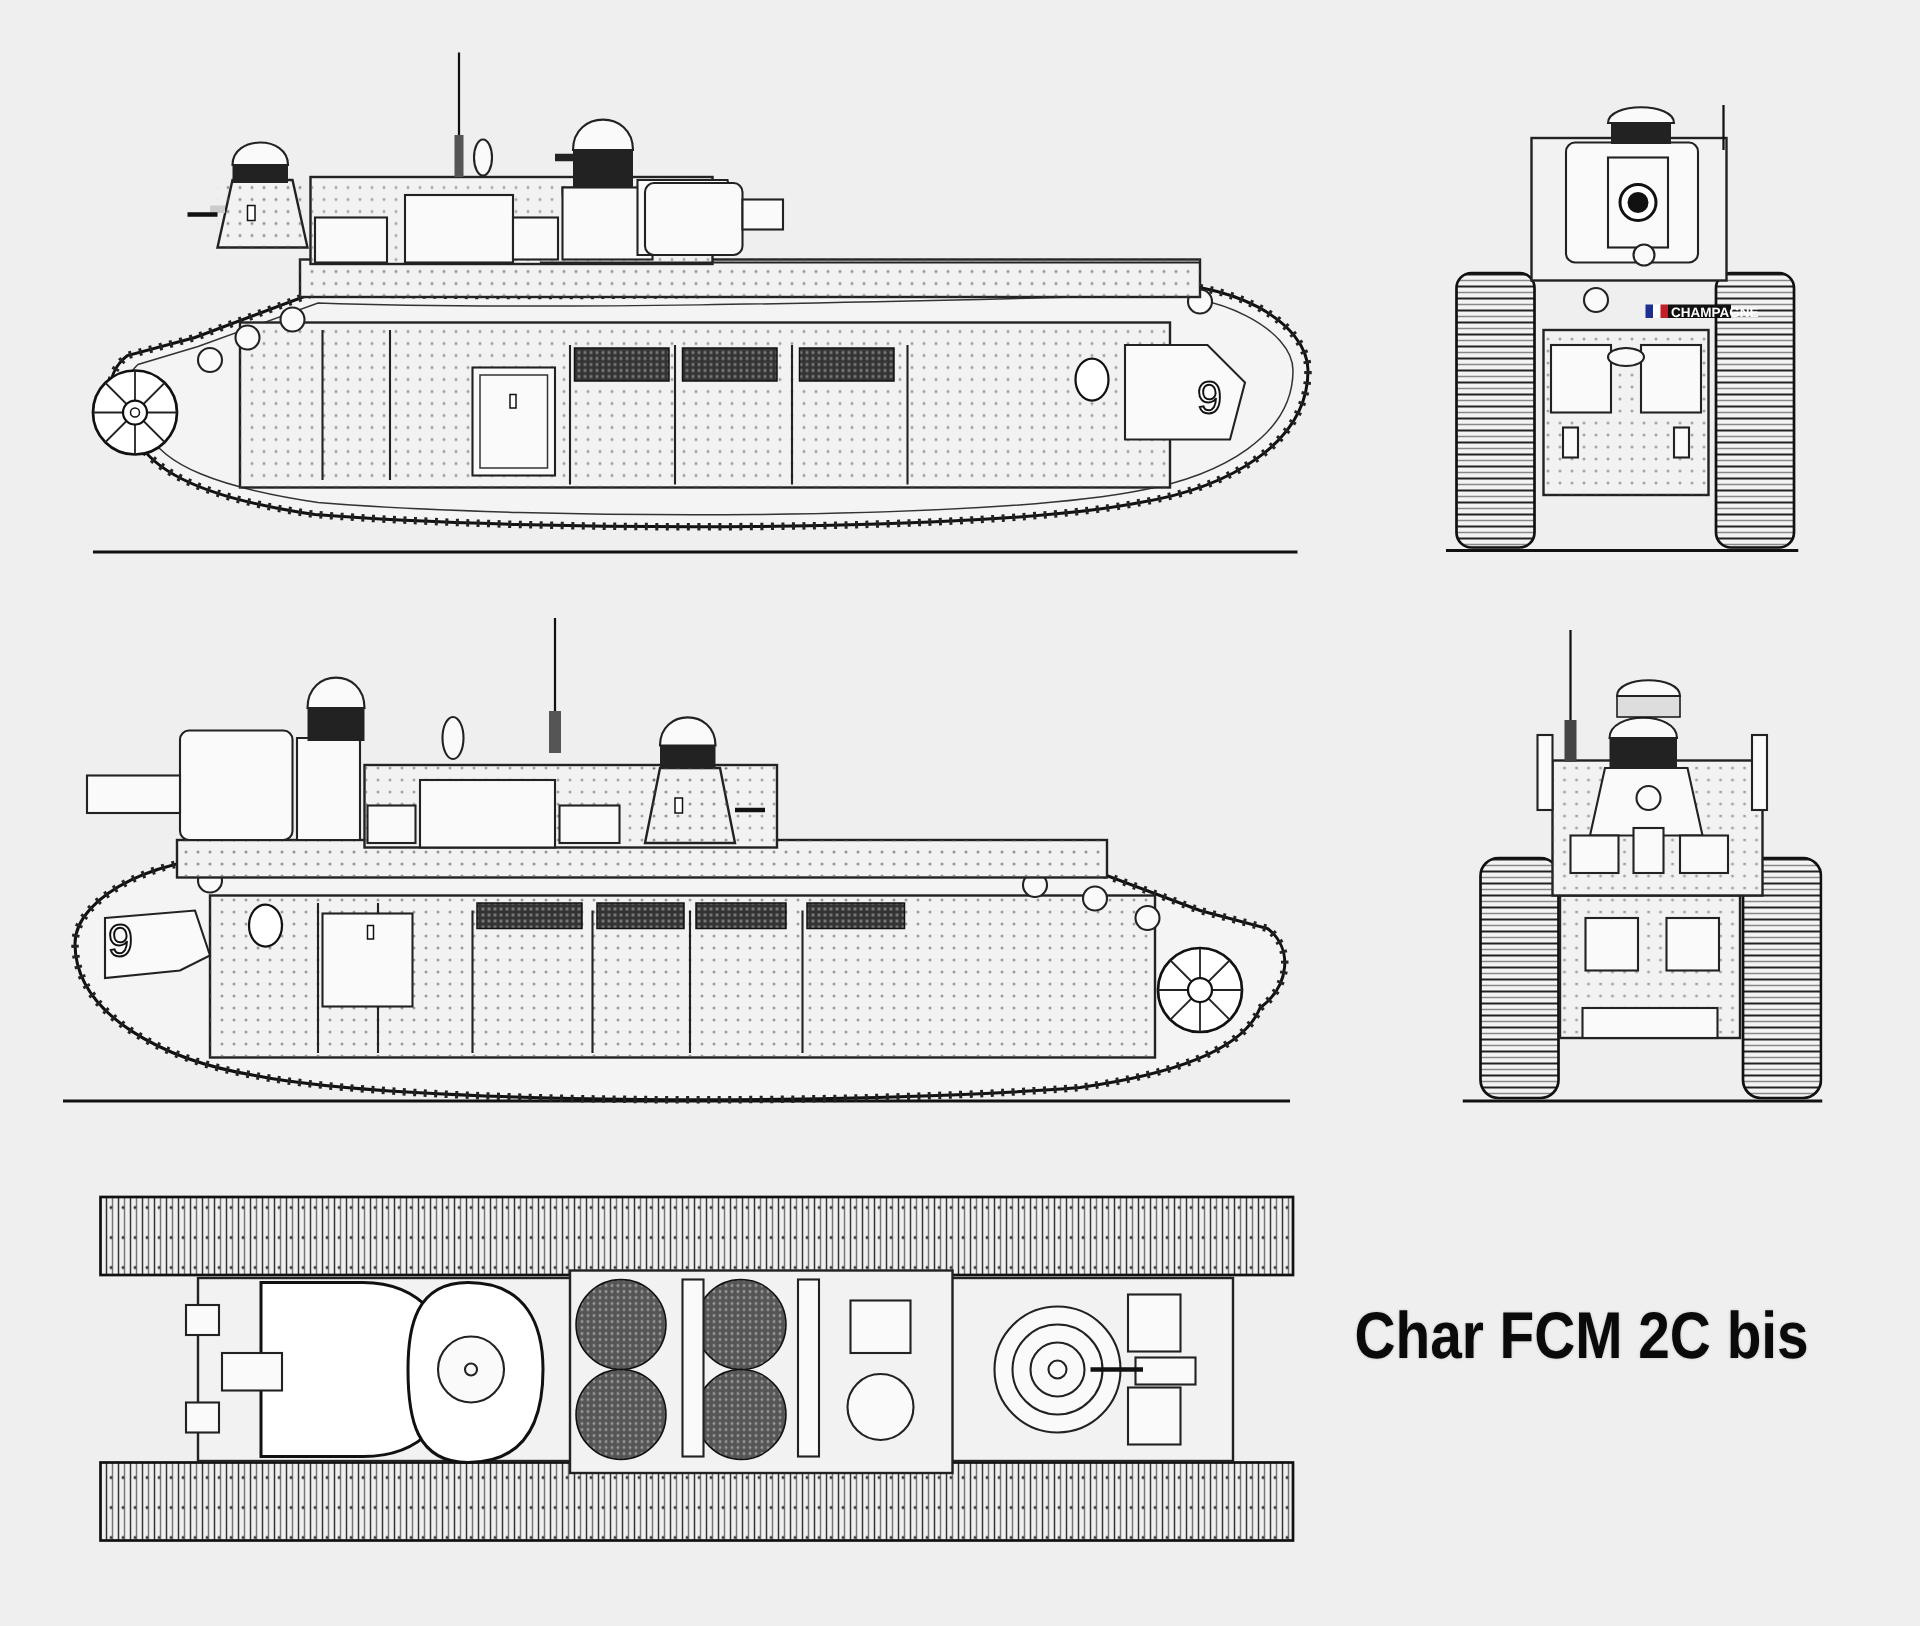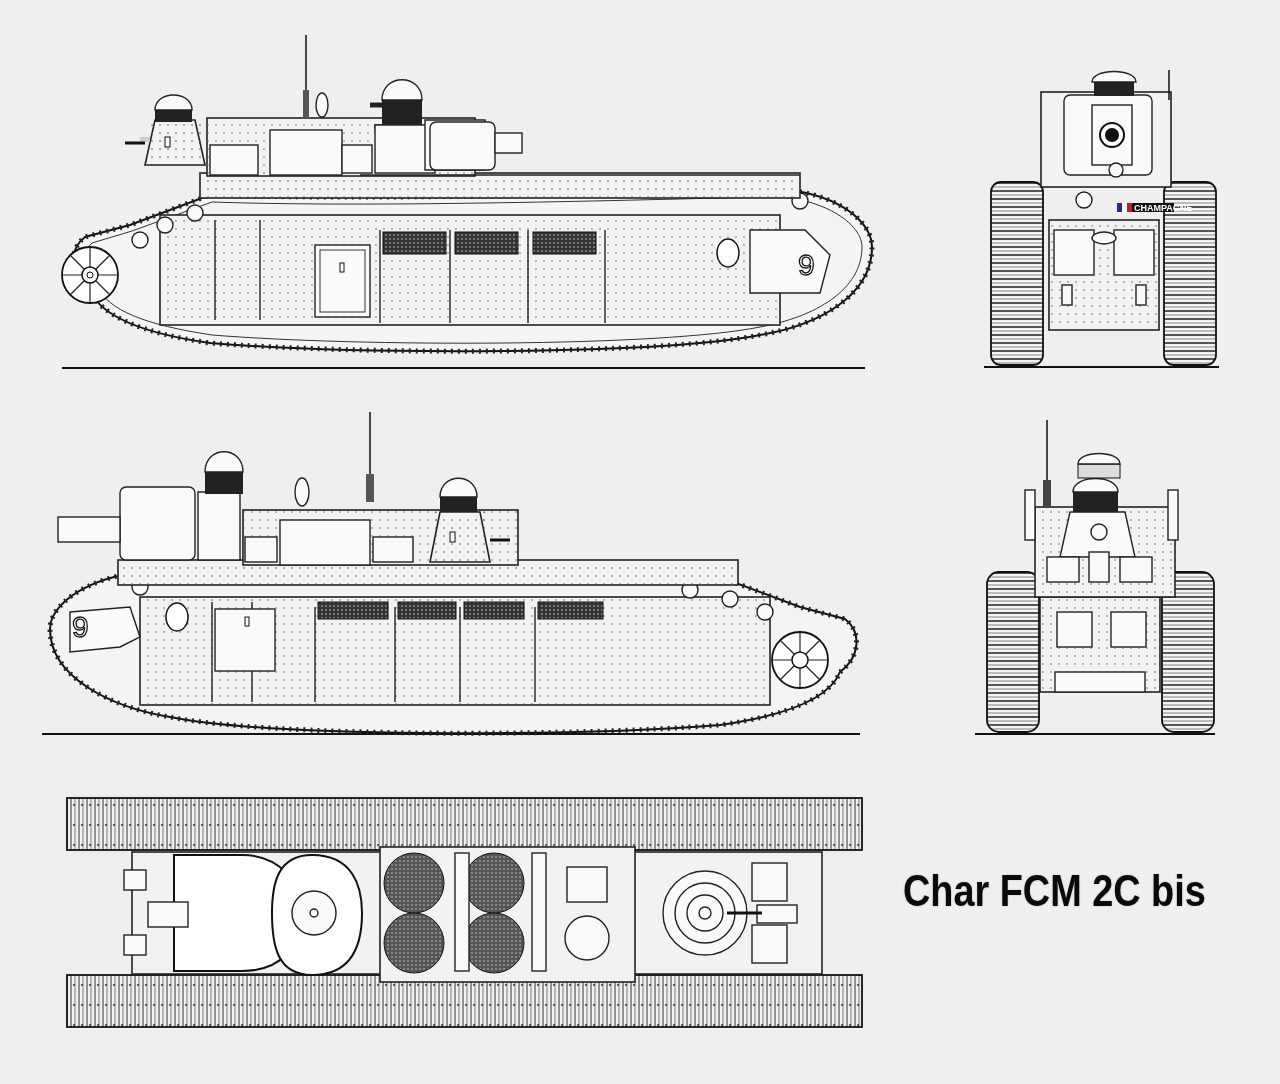--- a/index.html
+++ b/index.html
@@ -210,21 +210,21 @@
   <circle cx="643" cy="118" r="30" class="sw"></circle>
   <circle cx="643" cy="118" r="18" class="sw"></circle>
   <circle cx="643" cy="118" r="6" class="sw"></circle>
   <rect x="690" y="68" width="35" height="38" class="sw"></rect>
   <rect x="690" y="130" width="35" height="38" class="sw"></rect>
   <rect x="695" y="110" width="40" height="18" class="sw"></rect>
   <line x1="665" y1="118" x2="700" y2="118" stroke="#111" stroke-width="3"></line>
 </svg>
 </div>
 
-<div class="view" style="left:984px;top:70px;width:235px;height:300px;">
+<div class="view" style="left:964px;top:70px;width:235px;height:300px;">
 <svg width="235" height="300" viewBox="0 0 235 300">
   <defs>
     <pattern id="trkf" width="60" height="8" patternUnits="userSpaceOnUse">
           <rect width="60" height="8" fill="#f3f3f3"></rect>
           <line x1="0" y1="1" x2="60" y2="1" stroke="#222" stroke-width="1.3"></line>
           <line x1="0" y1="5" x2="60" y2="5" stroke="#888"></line>
         </pattern>
   </defs>
   <line x1="0" y1="297" x2="235" y2="297" stroke="#111" stroke-width="2"></line>
   <rect x="7" y="112" width="52" height="183" rx="10" fill="url(#trkf)" stroke="#111" stroke-width="1.8"></rect>

